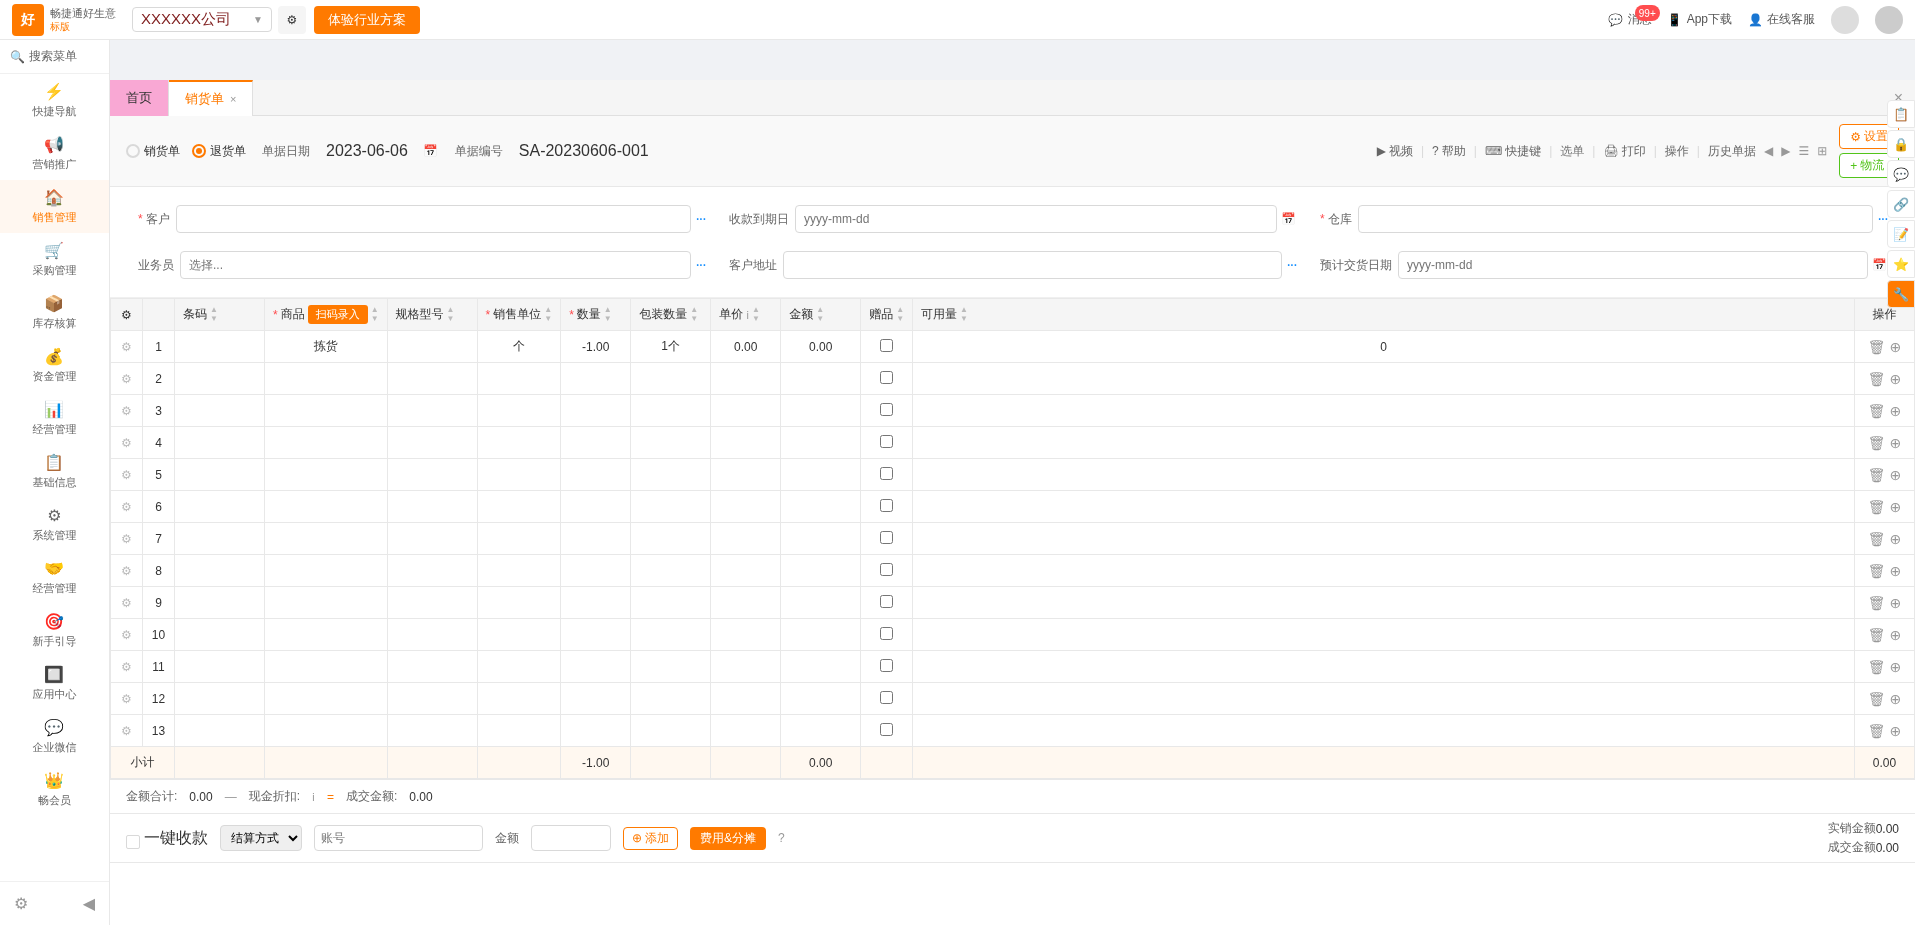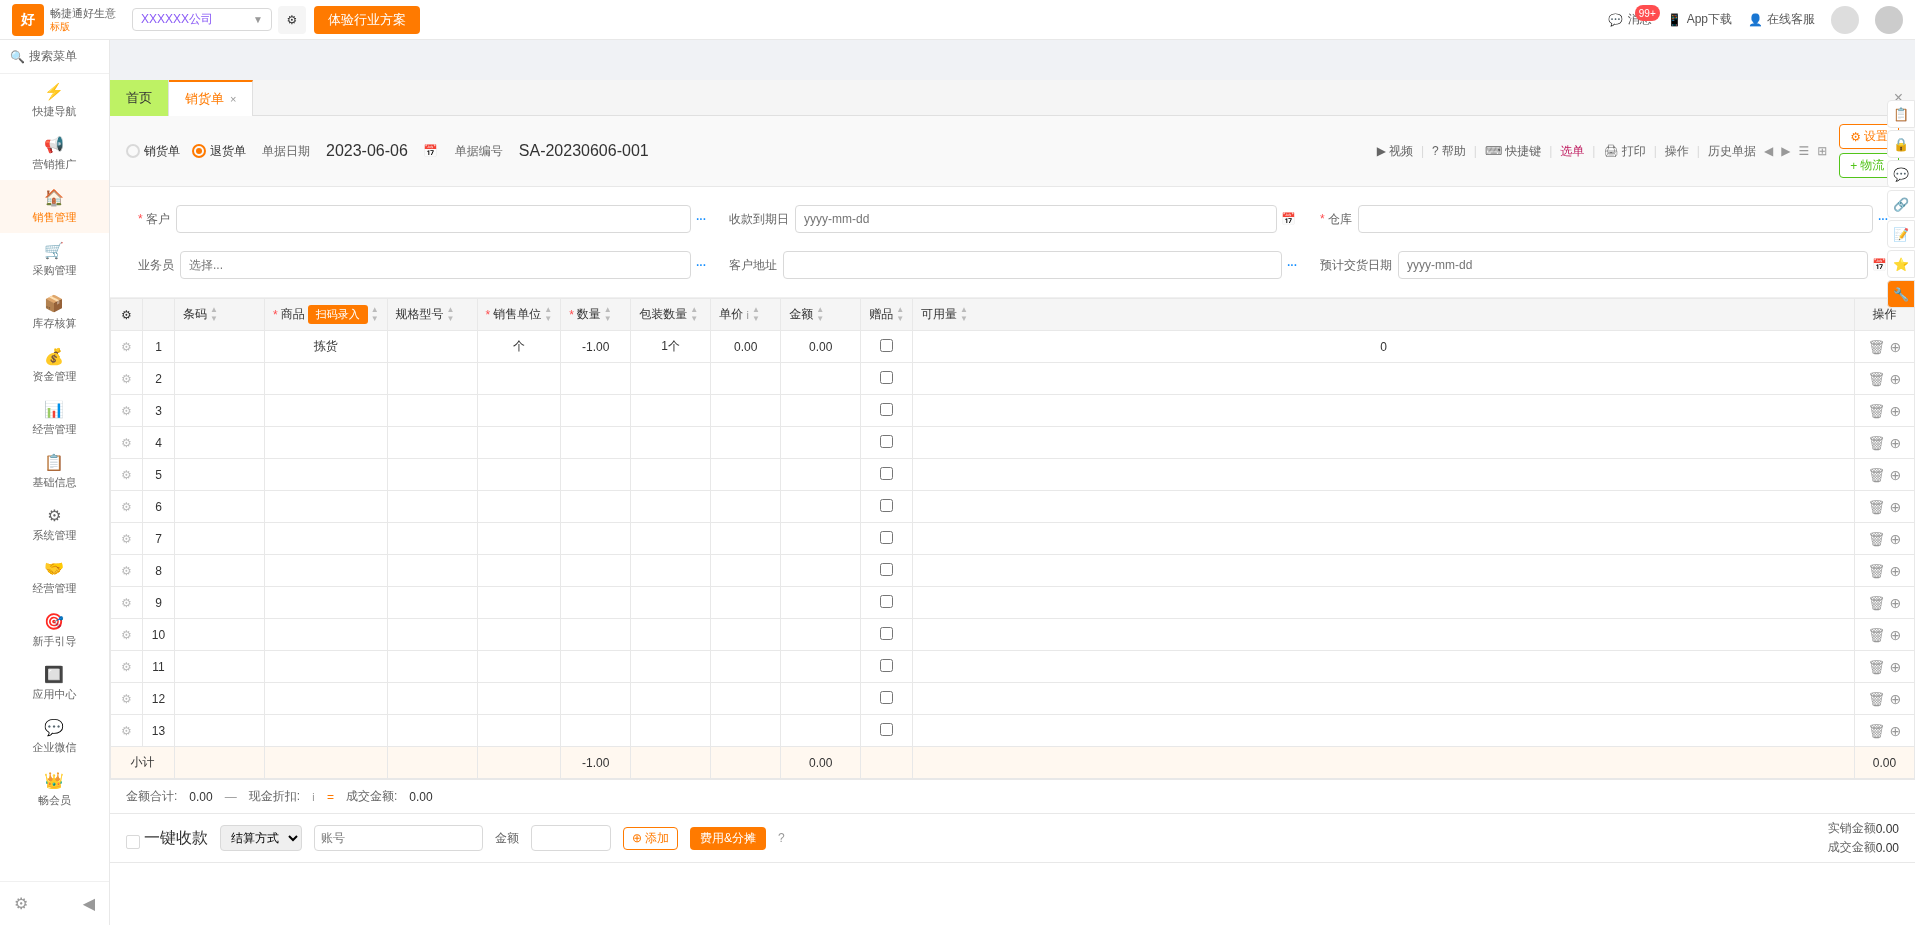--- a/index.html
+++ b/index.html
@@ -5,21 +5,21 @@
     * { margin: 0; padding: 0; box-sizing: border-box; }
     body { font-family: 'Microsoft YaHei', Arial, sans-serif; font-size: 12px; background: #f0f2f5; color: #333; width: 1915px; min-height: 925px; overflow-x: hidden; }
 
     
     .top-bar { height: 40px; background: #fff; display: flex; align-items: center; padding: 0 12px; border-bottom: 1px solid #e8e8e8; position: relative; }
     .top-bar-logo { display: flex; align-items: center; gap: 6px; }
     .logo-icon { width: 32px; height: 32px; background: #ff7a00; border-radius: 4px; display: flex; align-items: center; justify-content: center; color: white; font-size: 14px; font-weight: bold; }
     .logo-text { font-size: 11px; color: #666; line-height: 1.3; }
     .logo-text span { display: block; }
     .company-selector { display: flex; align-items: center; gap: 4px; margin-left: 16px; border: 1px solid #d9d9d9; border-radius: 4px; padding: 2px 8px; cursor: pointer; background: #fff; min-width: 140px; }
-    .company-name { font-size: 12px; color: #8b5cf6; }
+    .company-name { font-size: 15px; color: #7f1d1d; }
     .chevron-down { color: #999; font-size: 10px; }
     .gear-btn { width: 28px; height: 28px; background: #f5f5f5; border-radius: 4px; display: flex; align-items: center; justify-content: center; cursor: pointer; margin-left: 6px; }
     .experience-btn { background: #ff7a00; color: white; border: none; border-radius: 4px; padding: 5px 14px; font-size: 13px; cursor: pointer; margin-left: 8px; }
     .top-bar-right { margin-left: auto; display: flex; align-items: center; gap: 16px; }
     .top-right-item { display: flex; align-items: center; gap: 4px; cursor: pointer; color: #555; font-size: 12px; position: relative; }
     .badge { background: #ff4d4f; color: white; border-radius: 8px; font-size: 10px; padding: 0 4px; min-width: 16px; height: 16px; display: flex; align-items: center; justify-content: center; position: absolute; top: -6px; right: -8px; }
     .avatar { width: 28px; height: 28px; background: #ddd; border-radius: 50%; }
 
     
     .sidebar { width: 110px; background: #fff; position: fixed; top: 40px; left: 0; bottom: 0; display: flex; flex-direction: column; border-right: 1px solid #e8e8e8; z-index: 100; }
@@ -29,21 +29,21 @@
     .sidebar-item-icon { font-size: 16px; }
     .sidebar-bottom { margin-top: auto; border-top: 1px solid #f0f0f0; padding: 6px 0; }
     .sidebar-bottom-item { display: flex; align-items: center; justify-content: center; padding: 6px; cursor: pointer; color: #999; font-size: 16px; }
 
     
     .main-area { margin-left: 110px; margin-top: 40px; display: flex; flex-direction: column; min-height: calc(925px - 40px); }
 
     
     .tab-bar { background: #f5f5f5; display: flex; align-items: center; border-bottom: 1px solid #e0e0e0; height: 36px; padding: 0 0; }
     .tab { padding: 0 16px; height: 36px; display: flex; align-items: center; cursor: pointer; font-size: 13px; color: #666; border-right: 1px solid #e0e0e0; gap: 6px; }
-    .tab.home { background: #bef264; color: #333; }
+    .tab.home { background: #f9a8d4; color: #333; }
     .tab.active { background: #fff; color: #ff7a00; border-top: 2px solid #ff7a00; }
     .tab-close { cursor: pointer; color: #999; font-size: 11px; }
     .tab-bar-close-all { margin-left: auto; padding: 0 12px; cursor: pointer; color: #999; font-size: 16px; }
 
     
     .form-area { background: #fff; padding: 0; flex: 1; }
     .form-header { background: #f9f9f9; padding: 8px 16px; display: flex; align-items: center; gap: 16px; border-bottom: 1px solid #e8e8e8; }
     .radio-group { display: flex; align-items: center; gap: 12px; }
     .radio-item { display: flex; align-items: center; gap: 4px; cursor: pointer; }
     .radio-circle { width: 14px; height: 14px; border-radius: 50%; border: 2px solid #d9d9d9; display: flex; align-items: center; justify-content: center; }
@@ -267,21 +267,21 @@
         <span class="header-action-item">
           <span>?</span>
           <span>帮助</span>
         </span>
         <span class="header-action-sep">|</span>
         <span class="header-action-item">
           <span>⌨</span>
           <span>快捷键</span>
         </span>
         <span class="header-action-sep">|</span>
-        <span class="header-action-item" style="color:#be185d;">
+        <span class="header-action-item" style="color:#737373;">
           <span>选单</span>
         </span>
         <span class="header-action-sep">|</span>
         <span class="header-action-item">
           <span>🖨</span>
           <span>打印</span>
         </span>
         <span class="header-action-sep">|</span>
         <span class="header-action-item">
           <span>操作</span>

